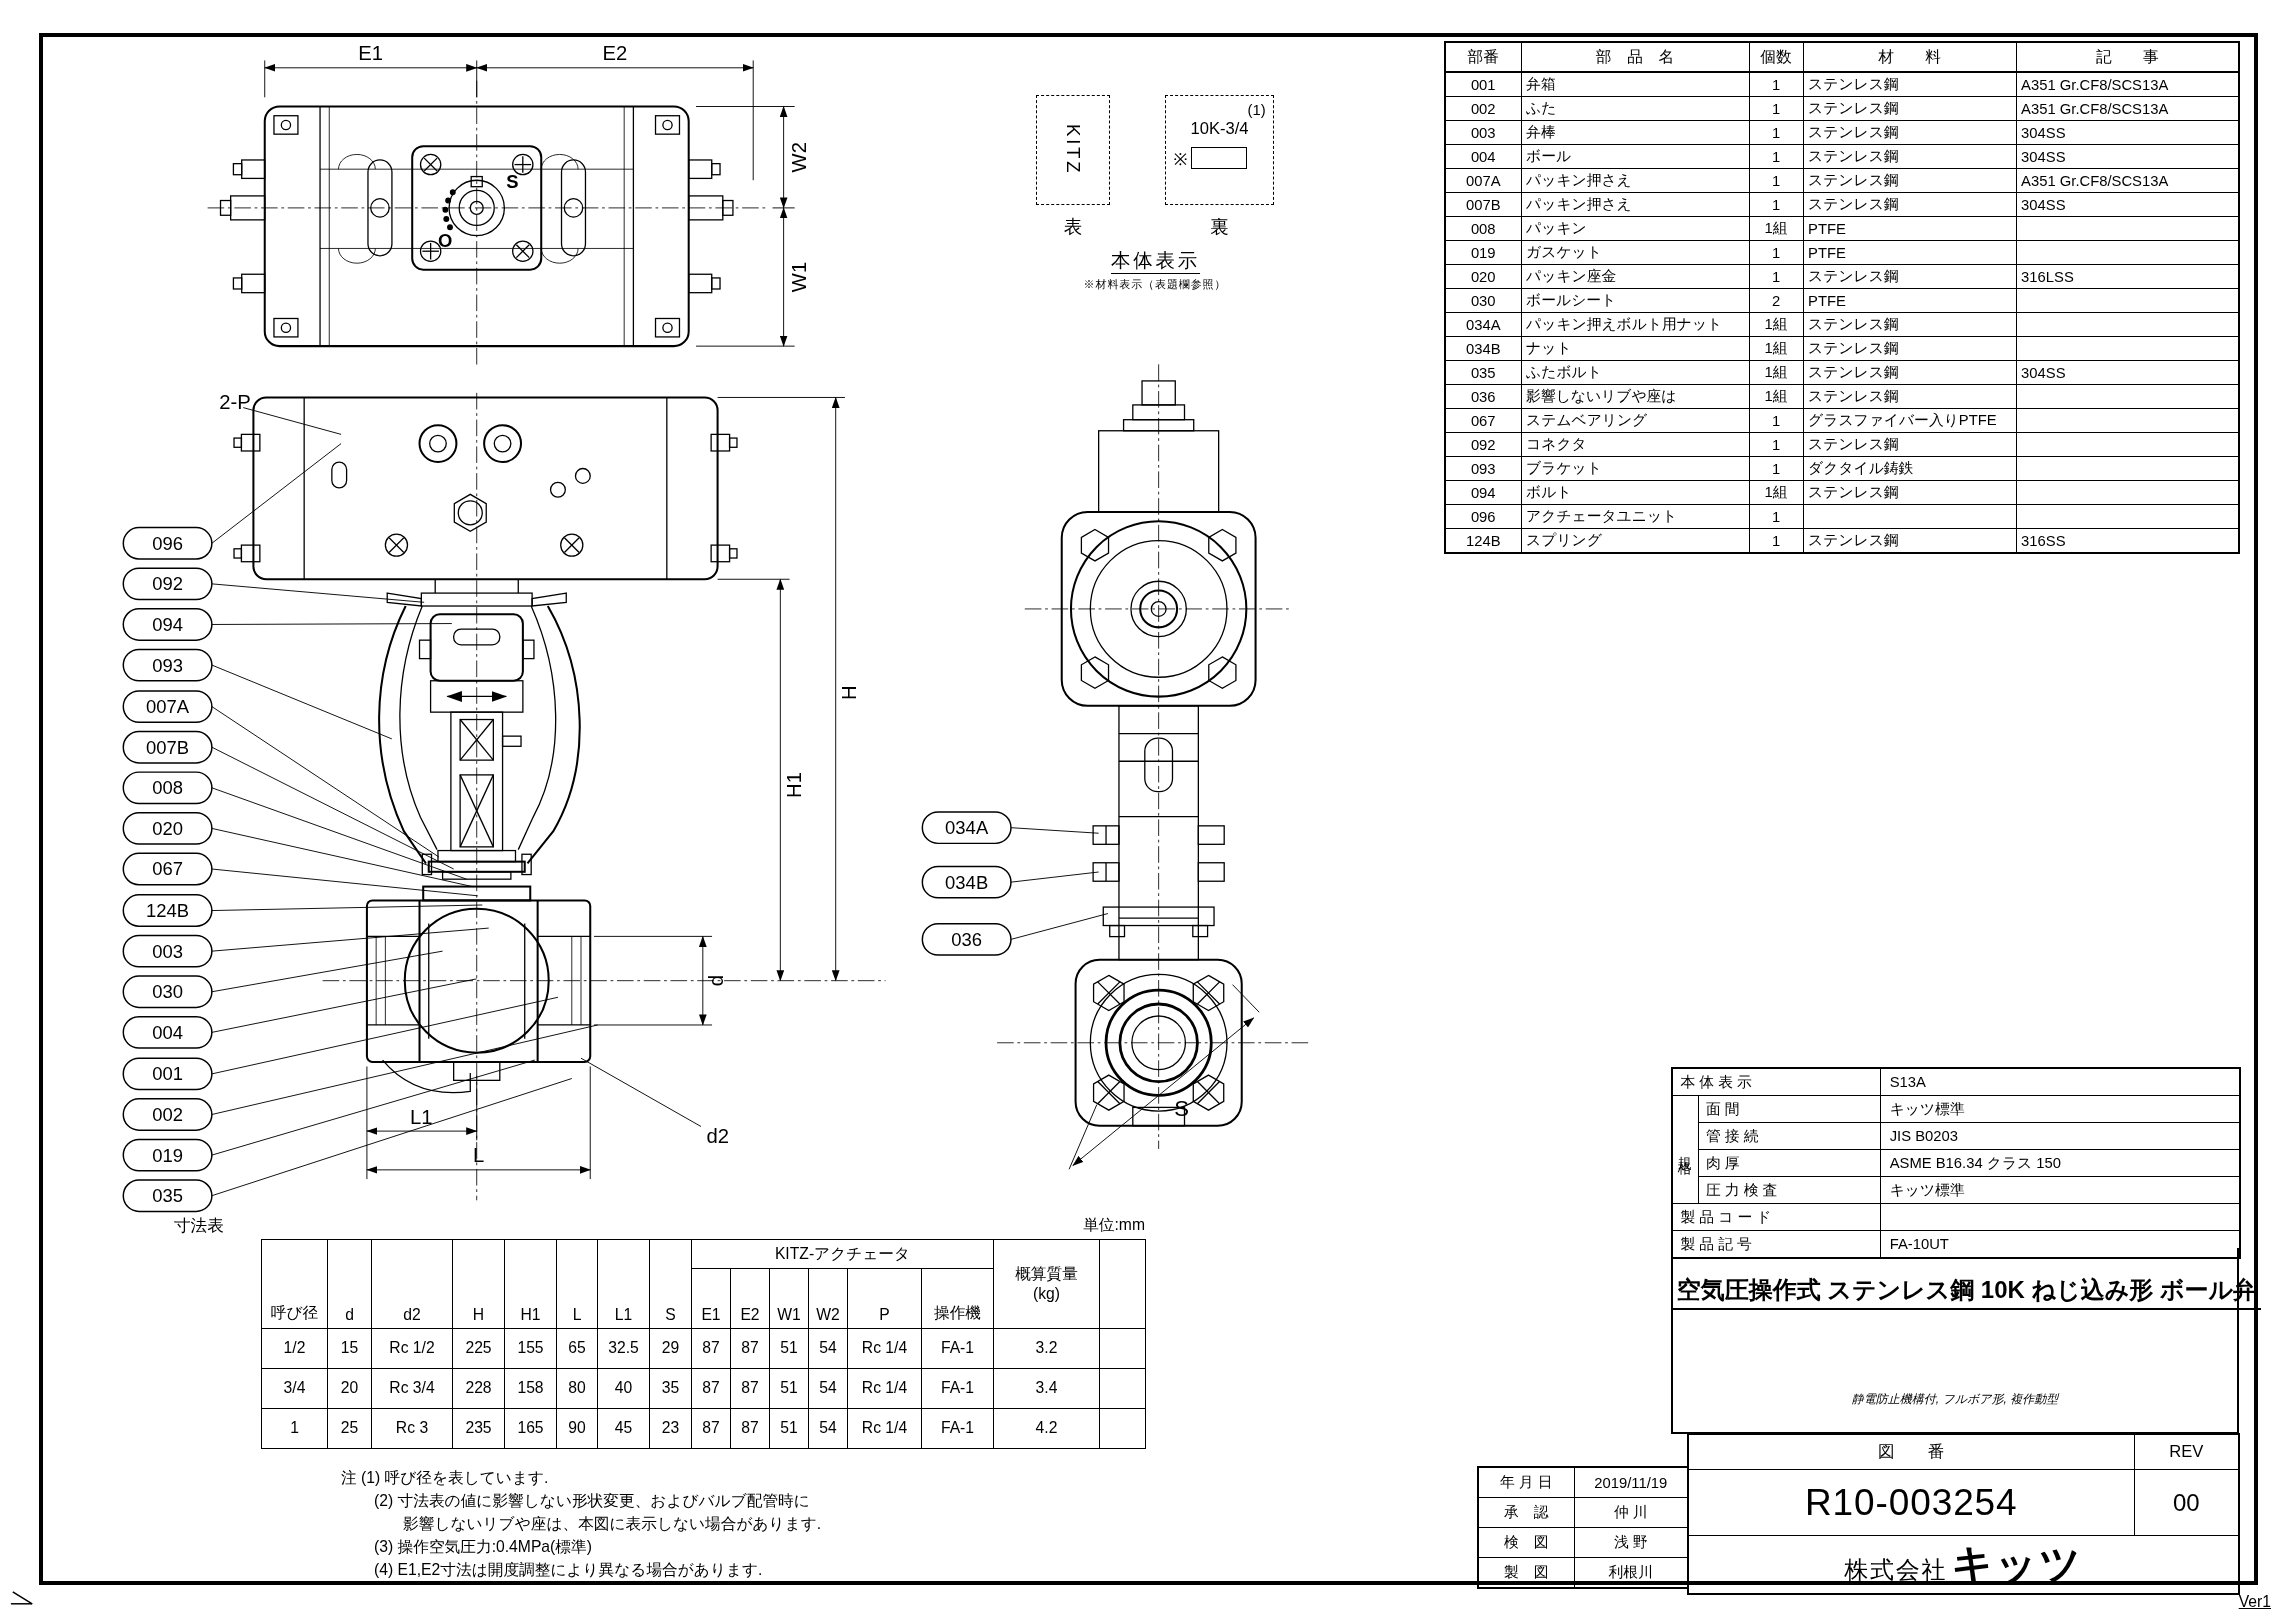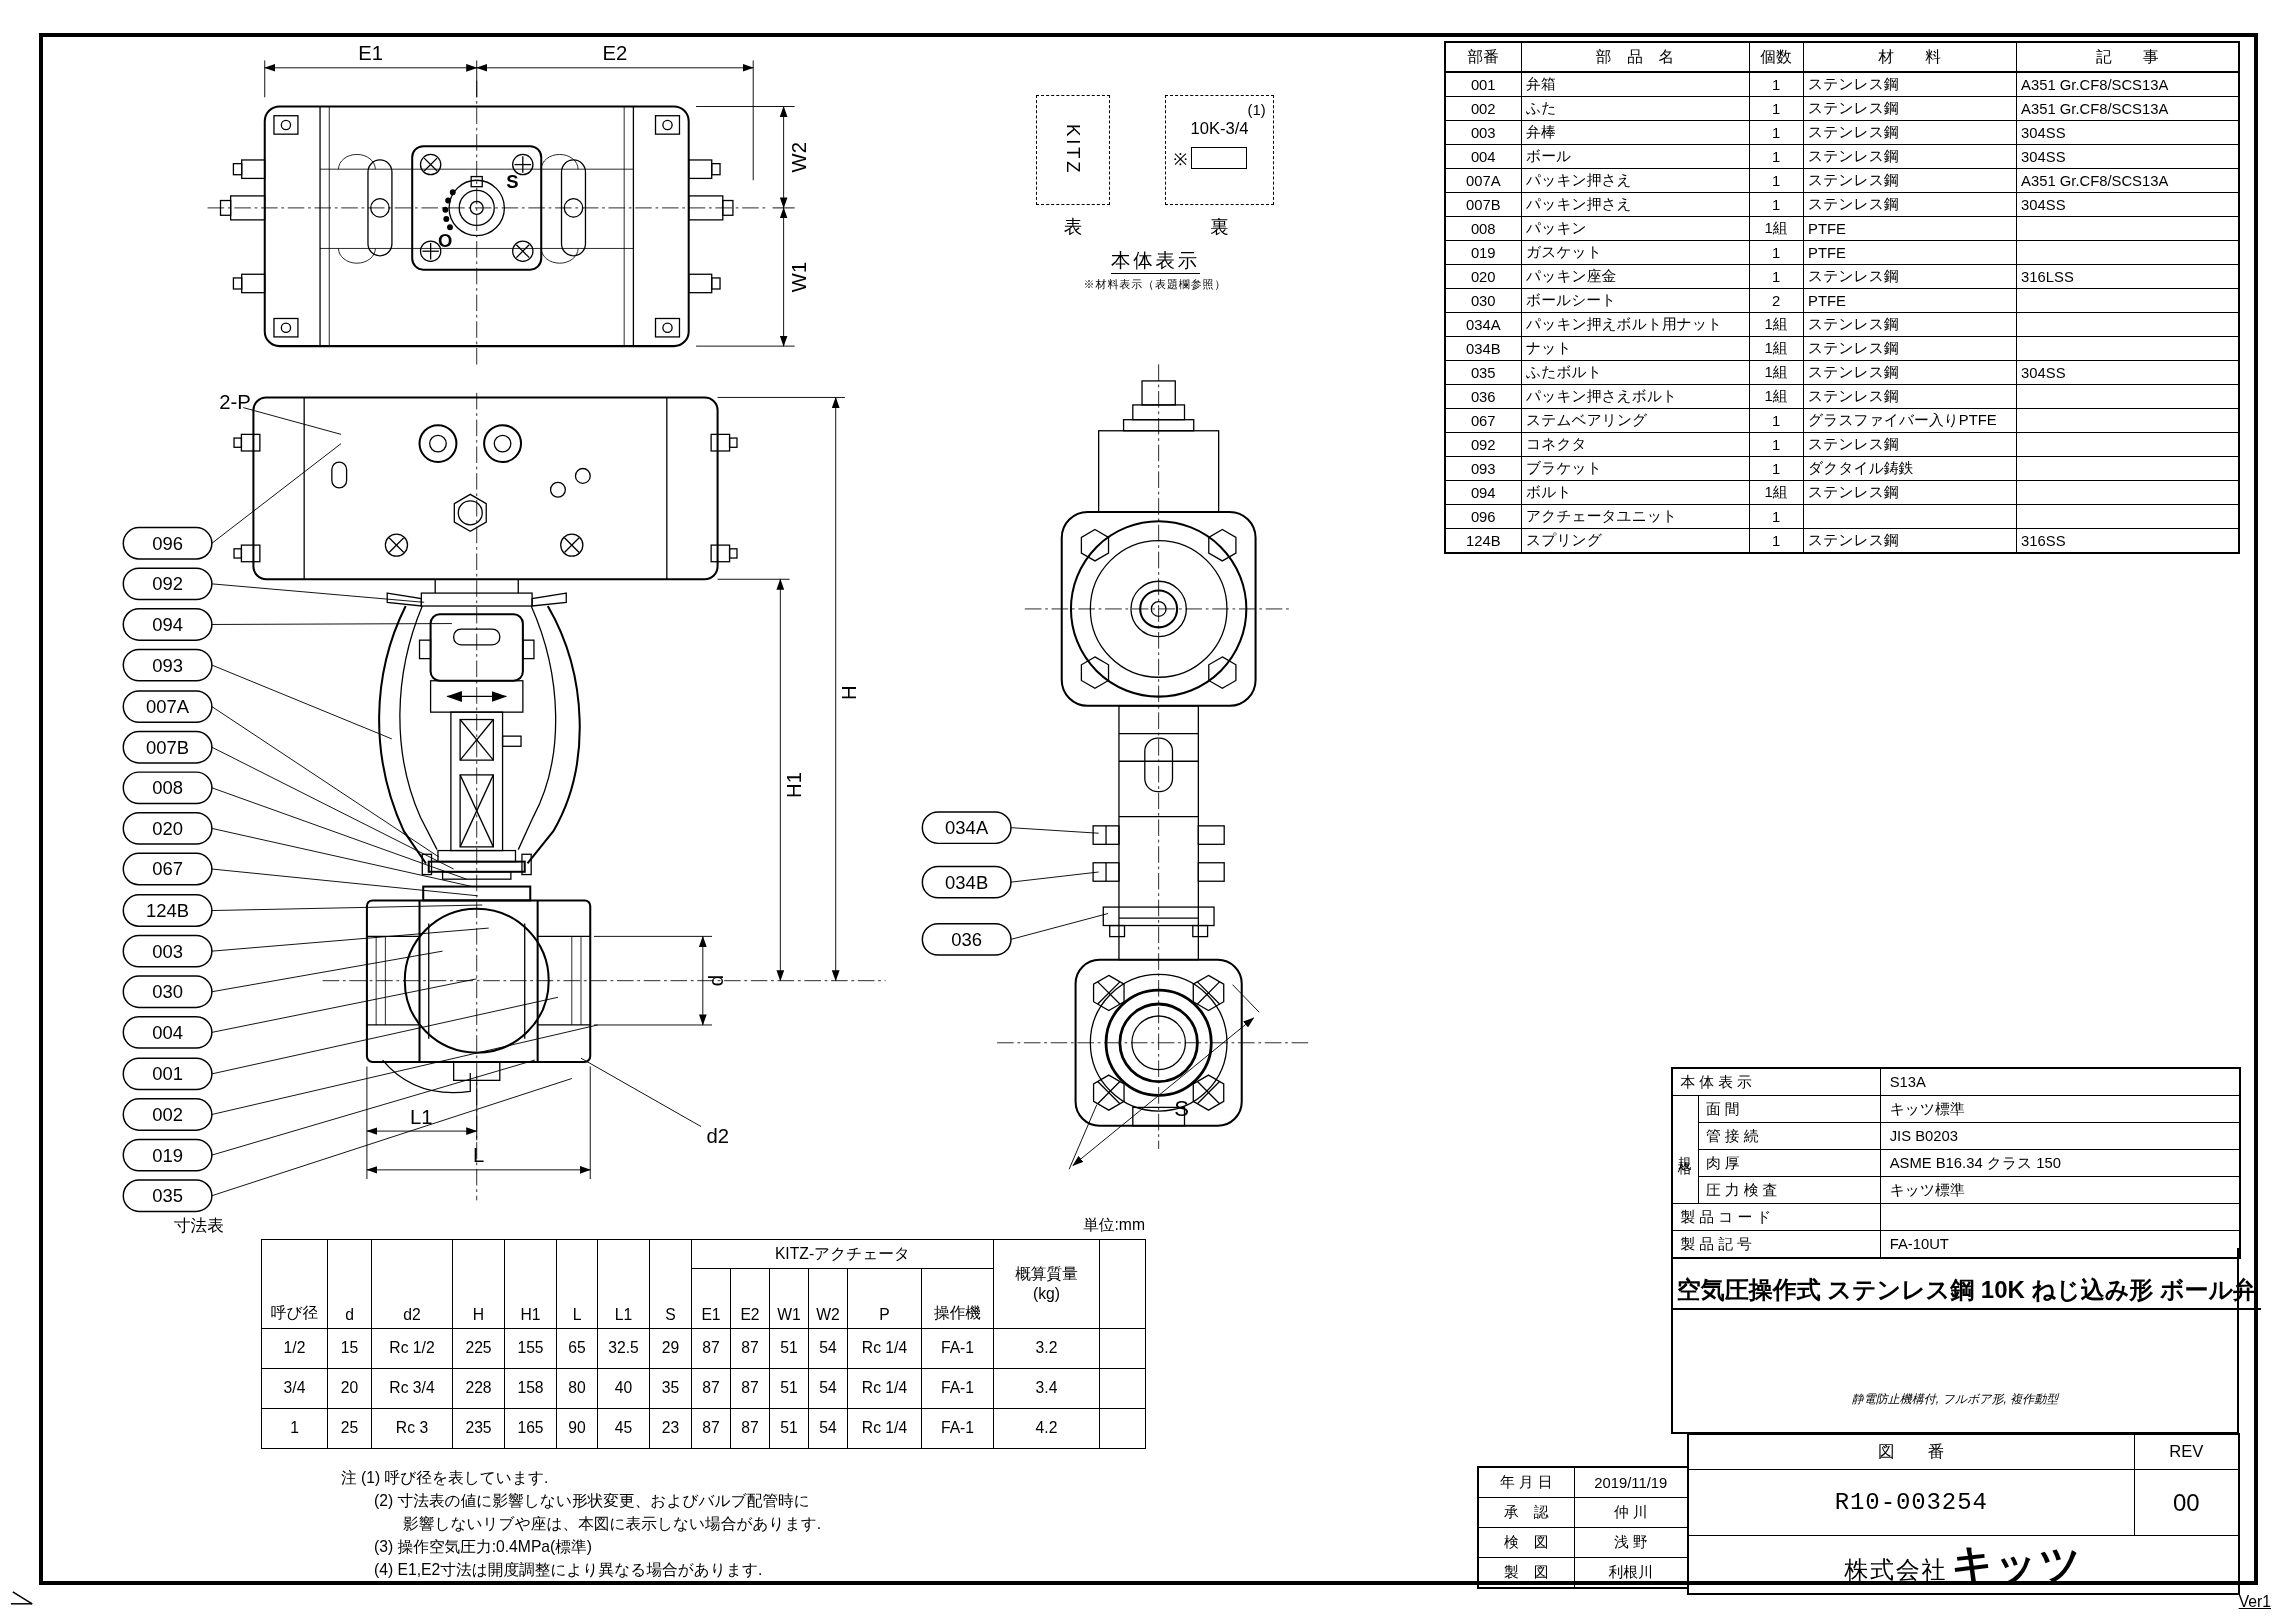--- a/index.html
+++ b/index.html
@@ -265,21 +265,21 @@
       </tr>
   <tr>
         <td class="c">035</td>
         <td>ふたボルト</td>
         <td class="c">1組</td>
         <td>ステンレス鋼</td>
         <td>304SS</td>
       </tr>
   <tr>
         <td class="c">036</td>
-        <td>パッキン押さえボルト</td>
+        <td>影響しないリブや座は</td>
         <td class="c">1組</td>
         <td>ステンレス鋼</td>
         <td></td>
       </tr>
   <tr>
         <td class="c">067</td>
         <td>ステムベアリング</td>
         <td class="c">1</td>
         <td>グラスファイバー入りPTFE</td>
         <td></td>
@@ -736,21 +736,21 @@
   <colgroup>
       <col style="width:446px">
       <col style="width:105px">
     </colgroup>
   <tbody>
       <tr>
     <td style="height:32px;font-size:16.6px;">図　　番</td>
     <td style="font-size:16.6px;">REV</td>
   </tr>
   <tr>
-    <td style="height:63px;font-size:24px;letter-spacing:0.9px;font-family:Liberation Mono, monospace;">R10-003254</td>
+    <td style="height:63px;font-size:37px;letter-spacing:0.9px;">R10-003254</td>
     <td style="font-size:24px;">00</td>
   </tr>
   <tr>
     <td colspan="2" style="height:53px;">
       <span style="font-size:24px;letter-spacing:1.8px;">株式会社</span>
       <span style="font-size:41px;font-weight:900;letter-spacing:1.8px;">キッツ</span>
     </td>
   </tr>
 </tbody>
   </table>

